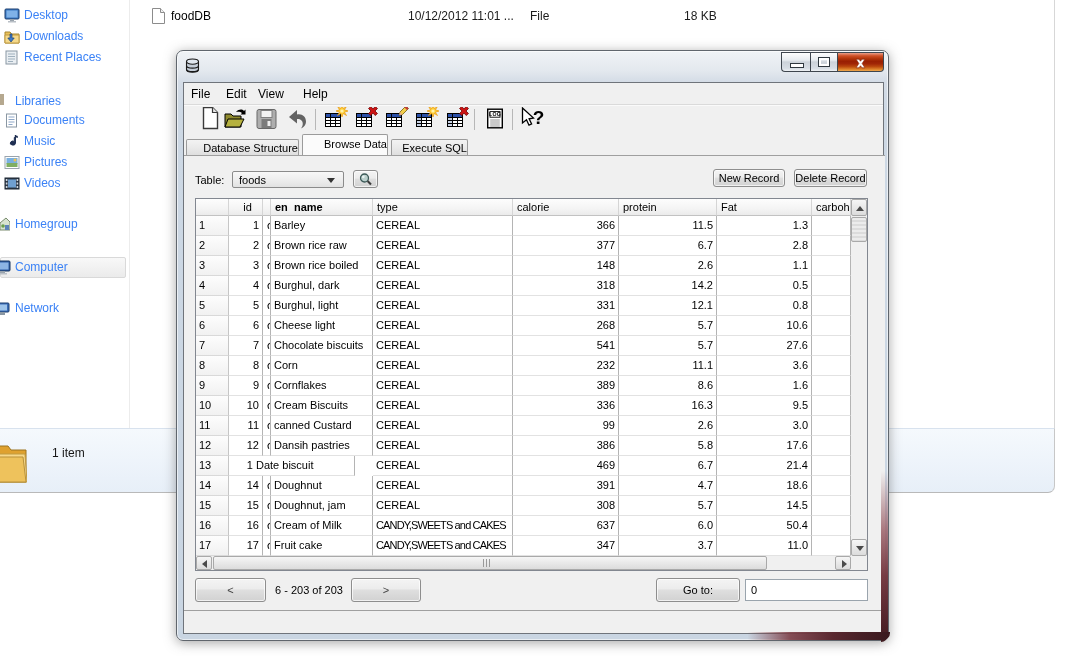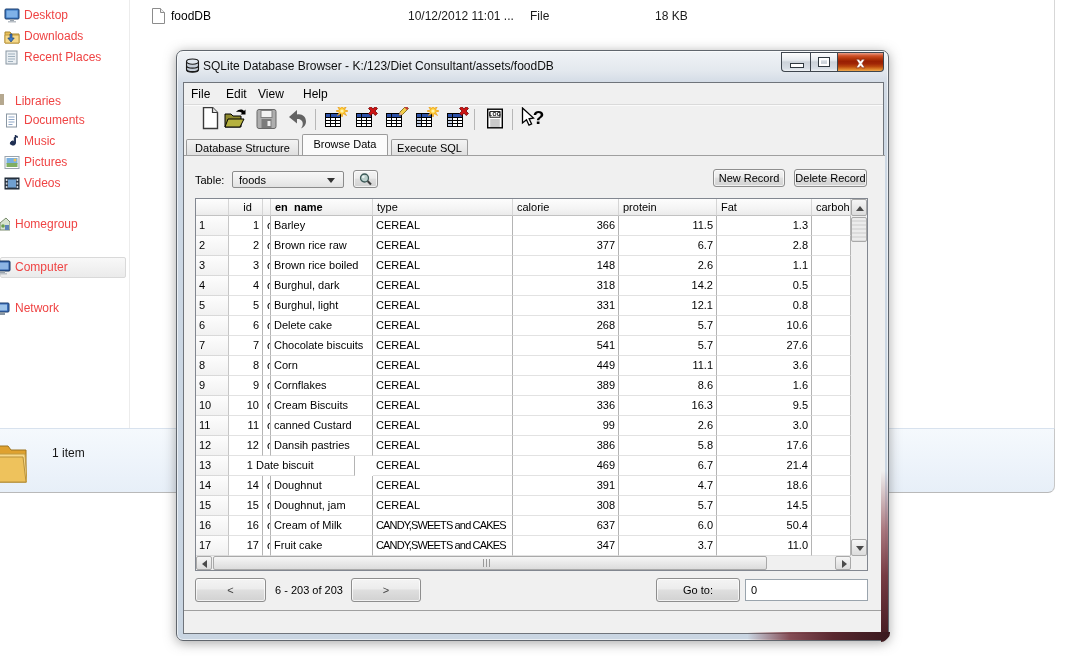--- a/index.html
+++ b/index.html
@@ -1,20 +1,20 @@
 <!DOCTYPE html>
 <html><head><meta charset="utf-8">
 <style>
 *{margin:0;padding:0;box-sizing:border-box}
 html,body{width:1069px;height:656px;background:#fff;overflow:hidden;
  font-family:"Liberation Sans",sans-serif;font-size:12px;color:#000;}
 .abs{position:absolute}
 
 #sidebar-div{position:absolute;left:129px;top:0;width:1px;height:428px;background:#ececec}
-.nav{position:absolute;height:21px;line-height:21px;white-space:nowrap;color:#ef4444}
+.nav{position:absolute;height:21px;line-height:21px;white-space:nowrap;color:#3b82f6}
 #details{position:absolute;left:0;top:428px;width:1055px;height:65px;
  background:linear-gradient(180deg,#f5f9fd,#e7eff8);border-top:1px solid #d8e2ee;
  border-bottom:1px solid #b9b9b9;border-right:1px solid #c7c7c7;border-bottom-right-radius:7px;}
 #expl-right{position:absolute;left:1054px;top:0;width:1px;height:428px;background:#d7d7d7}
 
 #win{position:absolute;left:176px;top:50px;width:713px;height:591px;border-radius:7px;
  border:1px solid #60666d;
  background:linear-gradient(180deg,#f0f3f6 0px,#e3e8ee 20px,#d4dce6 31px,#cdd8e4 60px,#c9d5e2 100%);
  box-shadow:inset 0 0 0 1px rgba(255,255,255,.6), 0 2px 12px rgba(80,80,80,.5);}
 #redR{position:absolute;right:0;top:420px;width:7px;height:171px;
@@ -33,21 +33,21 @@
 #cap-max{left:29px;width:28px}
 #cap-close{left:57px;width:46px;border-left:none;border-bottom-right-radius:4px;
  background:linear-gradient(180deg,#e89f8a 0%,#cf5026 16%,#b13409 32%,#991f02 46%,#a12606 60%,#bb4a0e 76%,#dc8129 90%,#eda74e 100%)}
 
 .menu{position:absolute;top:4px;height:15px;color:#000;font-size:12px}
 
 .tsep{position:absolute;top:26px;width:1px;height:21px;background:#b7b7b7}
 .ticon{position:absolute;top:24px}
 
 .tab{position:absolute;border:1px solid #9b9b9b;border-bottom:none;border-radius:2px 2px 0 0;
- text-align:center;background:linear-gradient(180deg,#f3f3f3,#e9e9e9 55%,#dfdfdf)}
+ text-align:right;background:linear-gradient(180deg,#f3f3f3,#e9e9e9 55%,#dfdfdf)}
 #tab-active{background:#fbfbfb;z-index:5}
 #pane{position:absolute;left:0;top:72px;width:701px;height:456px;
  border-top:1px solid #9f9f9f;border-bottom:1px solid #9f9f9f;background:#f0f0f0}
 
 .btn{position:absolute;border:1px solid #8e8e8e;border-radius:3px;text-align:center;
  background:linear-gradient(180deg,#f4f4f4,#ececec 45%,#dfdfdf 50%,#d3d3d3 95%,#cfcfcf);
  box-shadow:inset 0 0 0 1px rgba(255,255,255,.7)}
 #dropdown{position:absolute;left:48px;top:15px;width:112px;height:17px;border:1px solid #8b8b8b;
  border-radius:2px;background:linear-gradient(180deg,#f8f8f8,#eeeeee 50%,#e2e2e2);}
 
@@ -73,21 +73,21 @@
 <div id="expl-right"></div>
 <div id="sidebar-div"></div>
 
 <svg class="abs" style="left:151px;top:8px" width="15" height="16" viewBox="0 0 15 16">
  <path d="M1.5 .5 h8 l4 4 v11 h-12 z" fill="#fff" stroke="#8c8c8c"></path>
  <path d="M9.5 .5 v4 h4" fill="#f0f0f0" stroke="#8c8c8c"></path>
 </svg>
 <div class="abs" style="left:171px;top:9px;height:15px;line-height:15px">foodDB</div>
 <div class="abs" style="left:408px;top:9px;height:15px;line-height:15px;color:#1c1c1c">10/12/2012 11:01 ...</div>
 <div class="abs" style="left:530px;top:9px;height:15px;line-height:15px;color:#1c1c1c">File</div>
-<div class="abs" style="left:655px;top:9px;height:15px;line-height:15px;color:#1c1c1c">18 KB</div>
+<div class="abs" style="left:684px;top:9px;height:15px;line-height:15px;color:#1c1c1c">18 KB</div>
 
 <div class="nav" style="left:24px;top:5px">Desktop</div>
 <div class="nav" style="left:24px;top:26px">Downloads</div>
 <div class="nav" style="left:24px;top:47px">Recent Places</div>
 <div class="nav" style="left:15px;top:91px">Libraries</div>
 <div class="nav" style="left:24px;top:110px">Documents</div>
 <div class="nav" style="left:24px;top:131px">Music</div>
 <div class="nav" style="left:24px;top:152px">Pictures</div>
 <div class="nav" style="left:24px;top:173px">Videos</div>
 <div class="nav" style="left:15px;top:214px">Homegroup</div>
@@ -160,21 +160,21 @@
  <path d="M0 15 h26 l3 25 h-29 z" fill="#eec25c" stroke="#b8913a"></path>
 </svg>
 <div class="abs" style="left:52px;top:446px;height:15px;line-height:15px;color:#161616">1 item</div>
 
 <div id="win">
   <div id="titlebar">
     <svg style="vertical-align:-3px" width="15" height="15" viewBox="0 0 15 15">
       <path d="M1.5 3.6 v7.8 c0 1.5 2.7 2.7 6 2.7 s6-1.2 6-2.7 V3.6" fill="#c4cdd8" stroke="#1a1a1a" stroke-width="1.1"></path>
       <ellipse cx="7.5" cy="3.6" rx="6" ry="2.6" fill="#dfe6ee" stroke="#1a1a1a" stroke-width="1.1"></ellipse>
       <path d="M1.5 7.4 c0 1.5 2.7 2.7 6 2.7 s6-1.2 6-2.7 M1.5 10.9 c0 1.5 2.7 2.7 6 2.7 s6-1.2 6-2.7" fill="none" stroke="#1a1a1a" stroke-width="1.1"></path>
-    </svg><span style="margin-left:3px">SQLite Database Browser - K:/123/Diet Consultant/assets/foodDB</span>
+    </svg>
   </div>
   <div id="caps">
     <div class="cap" id="cap-min">
         <div class="abs" style="left:9px;top:11px;width:12px;height:3px;background:#fff;box-shadow:0 0 0 1px #30383f"></div>
       </div>
     <div class="cap" id="cap-max">
         <div class="abs" style="left:7px;top:4px;width:12px;height:10px;border:1px solid #30383f;box-shadow:inset 0 0 0 2px #fff"></div>
       </div>
     <div class="cap" id="cap-close">
       <svg class="abs" style="left:17px;top:5px" width="11" height="11" viewBox="0 0 12 11">
@@ -373,21 +373,21 @@
           <div class="c num" style="left:423px;top:97px;width:98px">12.1</div>
           <div class="c num" style="left:521px;top:97px;width:95px">0.8</div>
           <div class="c" style="left:616px;top:97px;width:39px"></div>
 <div class="rn" style="left:0;top:117px;width:33px">6</div>
           <div class="c num" style="left:33px;top:117px;width:34px">6</div>
           <div class="c" style="left:67px;top:117px;width:8px;padding:0">
             <svg width="6" height="9" viewBox="0 0 6 9" style="display:block;margin:6px 0 0 2px">
               <path d="M5 1.2 C2.8 2 2.4 4.2 3.9 6.8" fill="none" stroke="#111" stroke-width="1.1"></path>
             </svg>
           </div>
-          <div class="c" style="left:75px;top:117px;width:102px">Delete cake</div>
+          <div class="c" style="left:75px;top:117px;width:102px">Cheese light</div>
           <div class="c" style="left:177px;top:117px;width:140px;">CEREAL</div>
           <div class="c num" style="left:317px;top:117px;width:106px">268</div>
           <div class="c num" style="left:423px;top:117px;width:98px">5.7</div>
           <div class="c num" style="left:521px;top:117px;width:95px">10.6</div>
           <div class="c" style="left:616px;top:117px;width:39px"></div>
 <div class="rn" style="left:0;top:137px;width:33px">7</div>
           <div class="c num" style="left:33px;top:137px;width:34px">7</div>
           <div class="c" style="left:67px;top:137px;width:8px;padding:0">
             <svg width="6" height="9" viewBox="0 0 6 9" style="display:block;margin:6px 0 0 2px">
               <path d="M5 1.2 C2.8 2 2.4 4.2 3.9 6.8" fill="none" stroke="#111" stroke-width="1.1"></path>
@@ -401,21 +401,21 @@
           <div class="c" style="left:616px;top:137px;width:39px"></div>
 <div class="rn" style="left:0;top:157px;width:33px">8</div>
           <div class="c num" style="left:33px;top:157px;width:34px">8</div>
           <div class="c" style="left:67px;top:157px;width:8px;padding:0">
             <svg width="6" height="9" viewBox="0 0 6 9" style="display:block;margin:6px 0 0 2px">
               <path d="M5 1.2 C2.8 2 2.4 4.2 3.9 6.8" fill="none" stroke="#111" stroke-width="1.1"></path>
             </svg>
           </div>
           <div class="c" style="left:75px;top:157px;width:102px">Corn</div>
           <div class="c" style="left:177px;top:157px;width:140px;">CEREAL</div>
-          <div class="c num" style="left:317px;top:157px;width:106px">449</div>
+          <div class="c num" style="left:317px;top:157px;width:106px">232</div>
           <div class="c num" style="left:423px;top:157px;width:98px">11.1</div>
           <div class="c num" style="left:521px;top:157px;width:95px">3.6</div>
           <div class="c" style="left:616px;top:157px;width:39px"></div>
 <div class="rn" style="left:0;top:177px;width:33px">9</div>
           <div class="c num" style="left:33px;top:177px;width:34px">9</div>
           <div class="c" style="left:67px;top:177px;width:8px;padding:0">
             <svg width="6" height="9" viewBox="0 0 6 9" style="display:block;margin:6px 0 0 2px">
               <path d="M5 1.2 C2.8 2 2.4 4.2 3.9 6.8" fill="none" stroke="#111" stroke-width="1.1"></path>
             </svg>
           </div>

